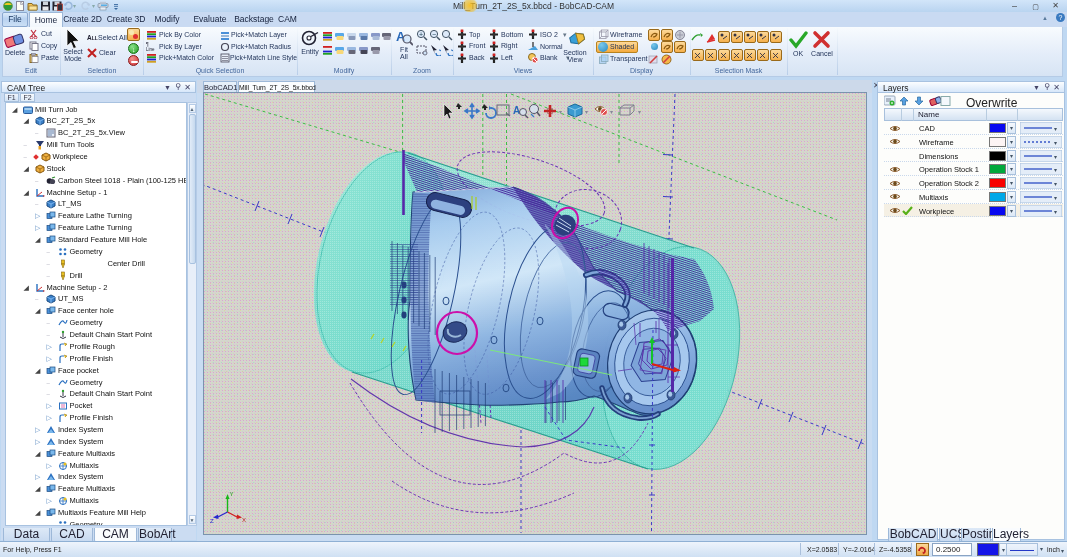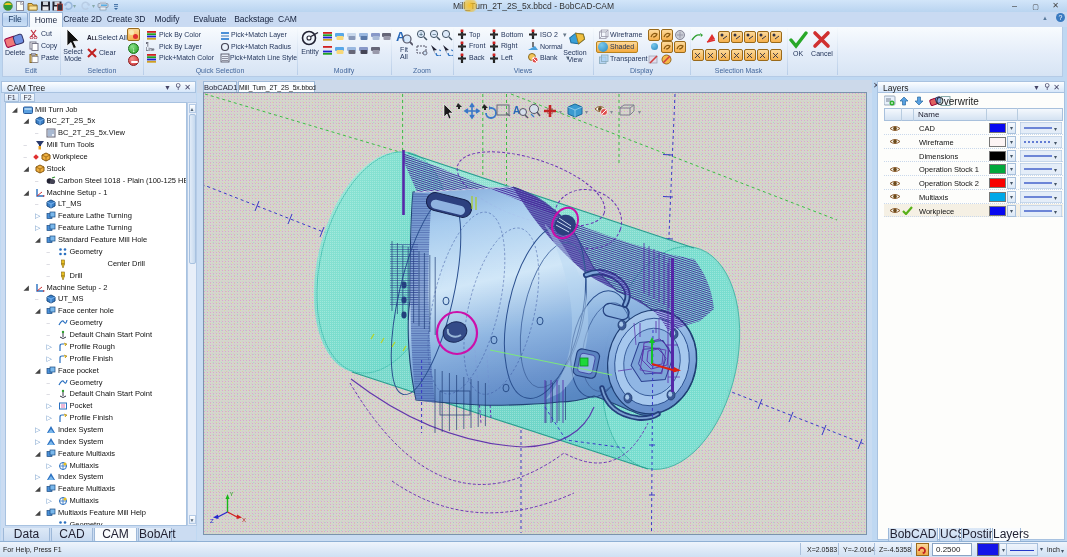--- a/index.html
+++ b/index.html
@@ -975,21 +975,21 @@
     <circle cx="8" cy="8" r="2.5" fill="#30b030"></circle>
     <path d="M7,8 h2 M8,7 v2" stroke="#fff" stroke-width="0.7"></path>
 <path d="M20,2 l4,4 h-2.5 v4 h-3 v-4 H16 Z" fill="#58a0e0" stroke="#2a6aa0" stroke-width="0.7"></path>
 <path d="M35,10 l4,-4 h-2.5 V2 h-3 v4 H31 Z" fill="#58a0e0" stroke="#2a6aa0" stroke-width="0.7"></path>
 <g transform="rotate(-20 52 6)">
       <rect x="46" y="3" width="7" height="6" rx="1.5" fill="#e06060" stroke="#903"></rect>
       <rect x="52" y="3" width="5" height="6" rx="1.5" fill="#8ab0e8" stroke="#336"></rect>
     </g>
 <rect x="57" y="1.5" width="9" height="9" fill="#f4f8fc" stroke="#8aa"></rect>
   </svg>
-<div class="abs" style="left:936px;top:96px;font-size:10px;color:#222;">Overwrite</div>
+<div class="abs" style="left:966px;top:96px;font-size:12px;color:#222;">Overwrite</div>
 <div class="abs" style="left:884px;top:108px;width:179px;height:13px;background:linear-gradient(#f4f8fd,#d4e2f2);border:1px solid #a8c0dc;"></div>
 <div class="abs" style="left:918px;top:110px;font-size:8px;color:#223;">Name</div>
 <div class="abs" style="left:901px;top:108px;width:1px;height:13px;background:#b8cce0;"></div>
 <div class="abs" style="left:913px;top:108px;width:1px;height:13px;background:#b8cce0;"></div>
 <div class="abs" style="left:986px;top:108px;width:1px;height:13px;background:#b8cce0;"></div>
 <div class="abs" style="left:1017px;top:108px;width:1px;height:13px;background:#b8cce0;"></div>
 <div class="abs" style="left:884px;top:121px;width:179px;height:13.75px;border-bottom:1px dotted #c9d8ec;"></div>
 <div class="abs" style="left:889px;top:123.5px;"><svg width="12" height="9">
       <path d="M1,4.5 Q6,0.5 11,4.5 Q6,8.5 1,4.5 Z" fill="#f8f4ec" stroke="#8a5a2a" stroke-width="1"></path>
       <circle cx="6" cy="4.5" r="1.8" fill="#6a4a1a"></circle>

